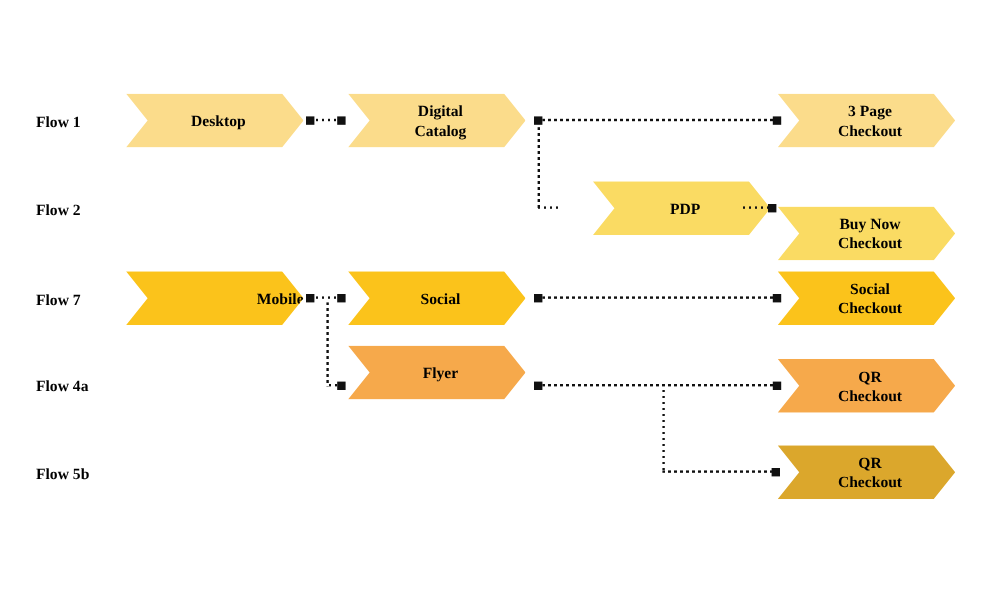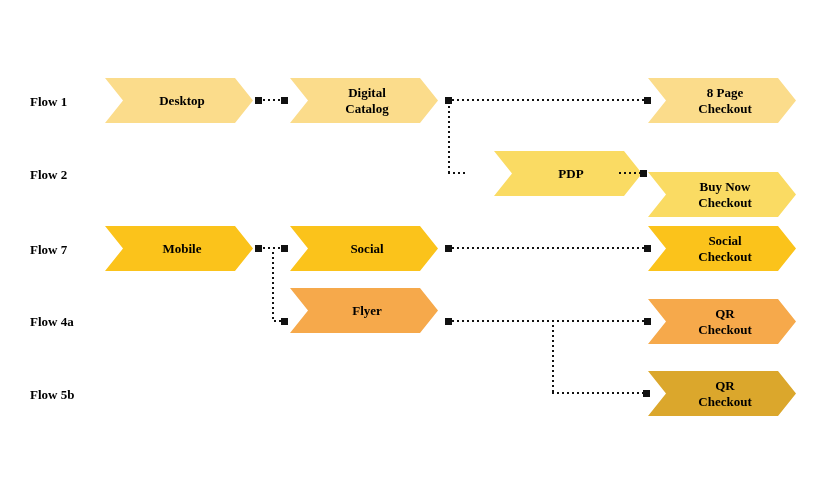--- a/index.html
+++ b/index.html
@@ -57,33 +57,33 @@
   <div class="flow-label" style="top:387px">Flow 5b</div>
 
   <div class="chevron" style="left: 105px; top: 78px; background: rgb(251, 220, 139);">
     <span class="chevron-label">Desktop</span>
   </div>
   <div class="chevron" style="left: 290px; top: 78px; background: rgb(251, 220, 139);">
     <span class="chevron-label">Digital
 Catalog</span>
   </div>
   <div class="chevron" style="left: 648px; top: 78px; background: rgb(251, 220, 139);">
-    <span class="chevron-label">8 Page
+    <span class="chevron-label">3 Page
 Checkout</span>
   </div>
 
   <div class="chevron" style="left: 494px; top: 151px; background: rgb(250, 219, 99);">
     <span class="chevron-label">PDP</span>
   </div>
   <div class="chevron" style="left: 648px; top: 151px; background: rgb(250, 219, 99); margin-top: 21px;">
     <span class="chevron-label">Buy Now
 Checkout</span>
   </div>
 
-  <div class="chevron" style="left: 105px; top: 226px; background: rgb(251, 195, 27);">
+  <div class="chevron" style="left: 105px; top: 226px; background: rgb(251, 195, 27); justify-content: flex-end;">
     <span class="chevron-label">Mobile</span>
   </div>
   <div class="chevron" style="left: 290px; top: 226px; background: rgb(251, 195, 27);">
     <span class="chevron-label">Social</span>
   </div>
   <div class="chevron" style="left: 648px; top: 226px; background: rgb(251, 195, 27);">
     <span class="chevron-label">Social
 Checkout</span>
   </div>
 

